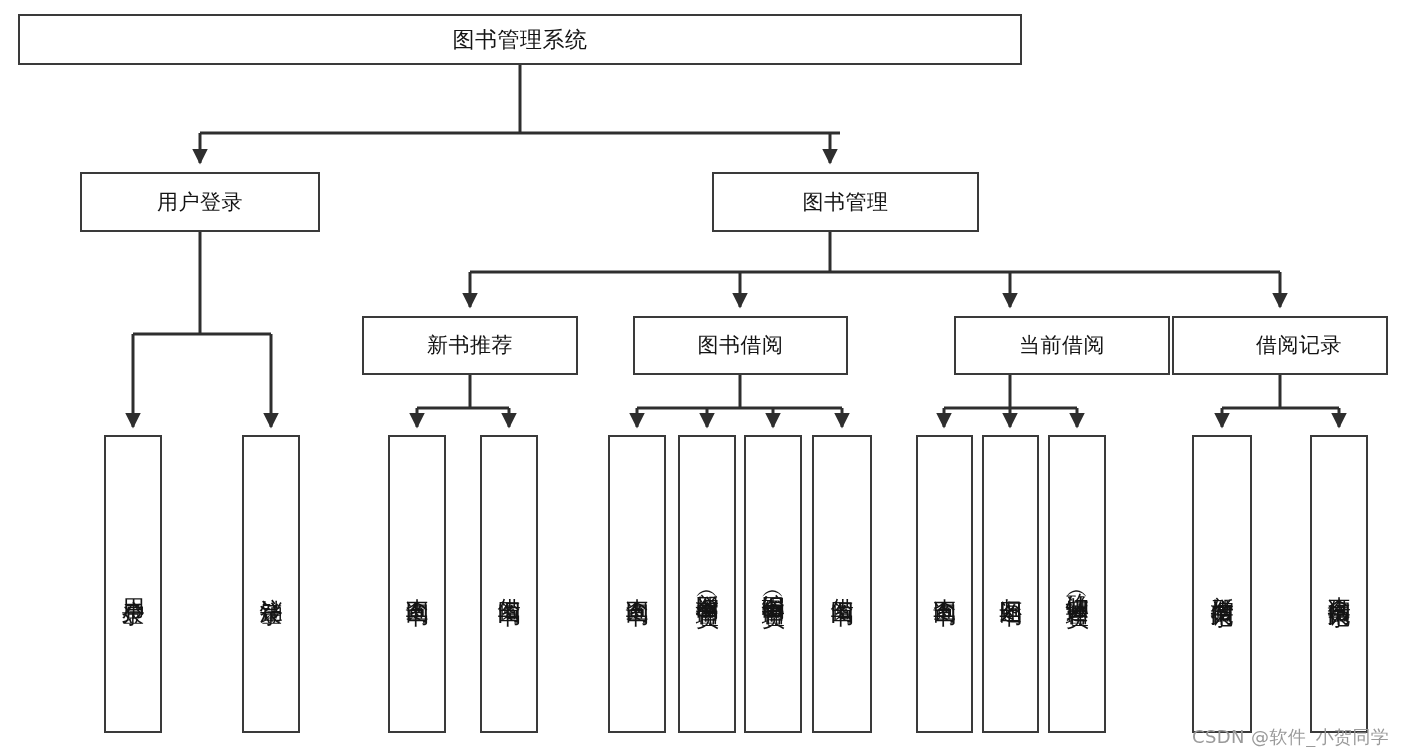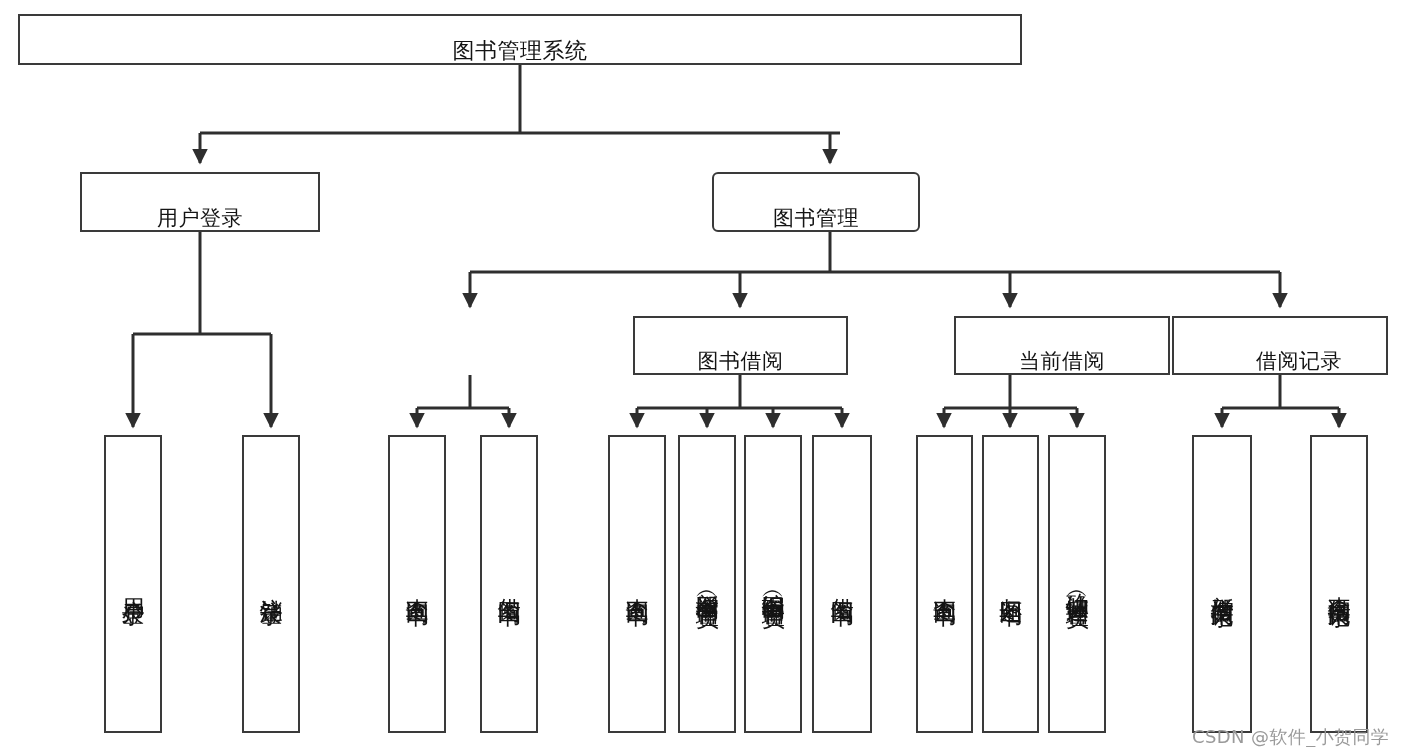--- a/index.html
+++ b/index.html
@@ -20,21 +20,21 @@
     left:0; top:0;
     width:1405px; height:747px;
     pointer-events:none;
   }
   .node{
     position:absolute;
     box-sizing:border-box;
     background:#ffffff;
     border:2.5px solid #3a3a3a;
     display:flex;
-    align-items:flex-end;
+    align-items:center;
     justify-content:center;
     text-align:center;
   }
   .node .label{
     font-size:21px;
     line-height:1.15;
     color:#141414;
     letter-spacing:0.5px;
     white-space:nowrap;
   }
@@ -116,24 +116,27 @@
     </g>
   </svg>
 
   <div class="node root" style="left:18px;top:14px;width:1004px;height:51px;">
     <span class="label">图书管理系统</span>
   </div>
 
   <div class="node" style="left:80px;top:172px;width:240px;height:60px;">
     <span class="label">用户登录</span>
   </div>
-  <div class="node" style="left:712px;top:172px;width:208px;height:60px;border-radius:6px;">
+  <div class="node" style="left:712px;top:172px;width:267px;height:60px;">
     <span class="label">图书管理</span>
   </div>
 
+  <div class="node" style="left:362px;top:316px;width:216px;height:59px;">
+    <span class="label">新书推荐</span>
+  </div>
   <div class="node" style="left:633px;top:316px;width:215px;height:59px;font-family:Liberation Serif, serif;">
     <span class="label">图书借阅</span>
   </div>
   <div class="node" style="left:954px;top:316px;width:216px;height:59px;">
     <span class="label">当前借阅</span>
   </div>
   <div class="node" style="left:1172px;top:316px;width:216px;height:59px;padding-left:38px;">
     <span class="label">借阅记录</span>
   </div>
 

